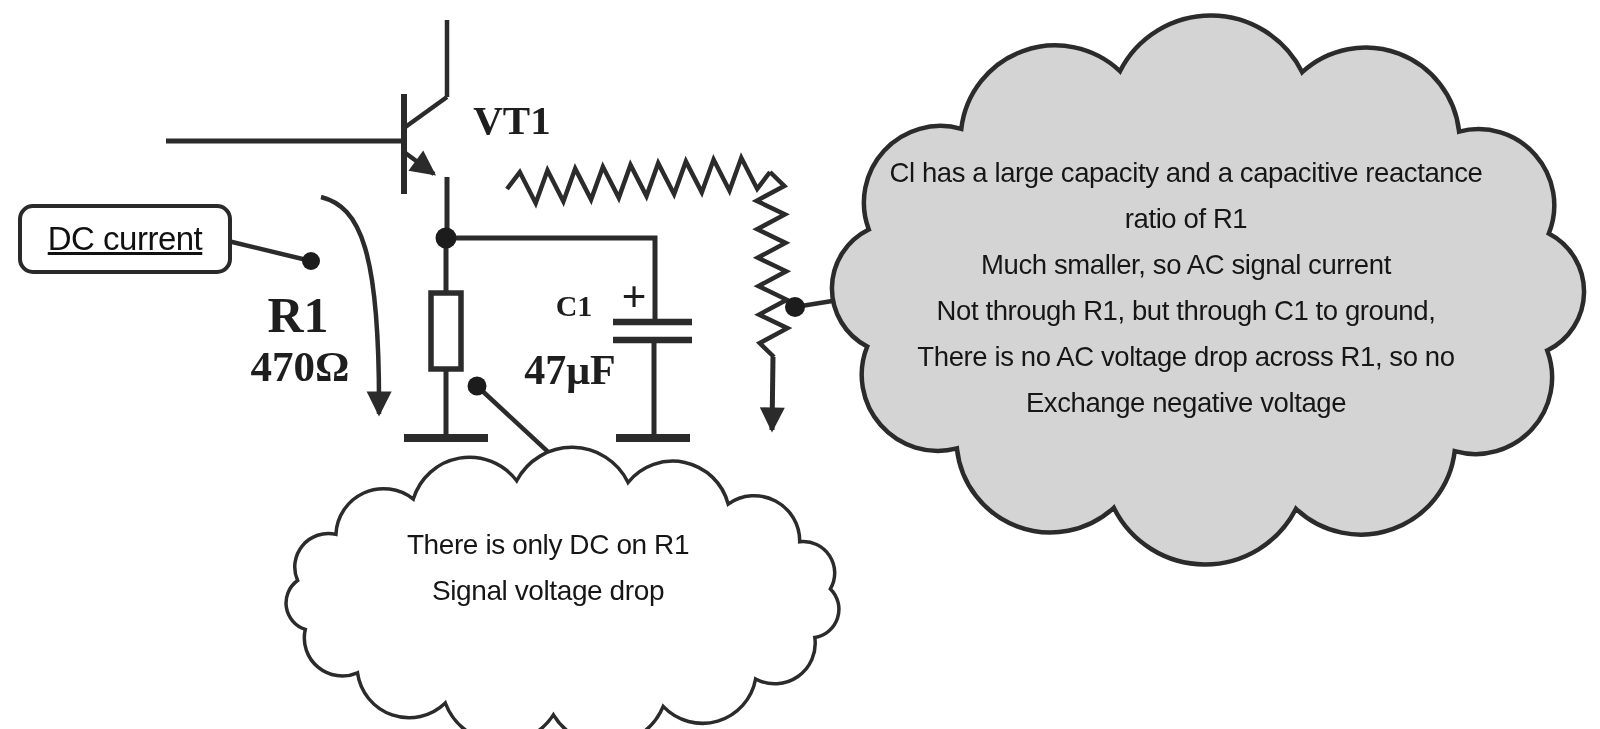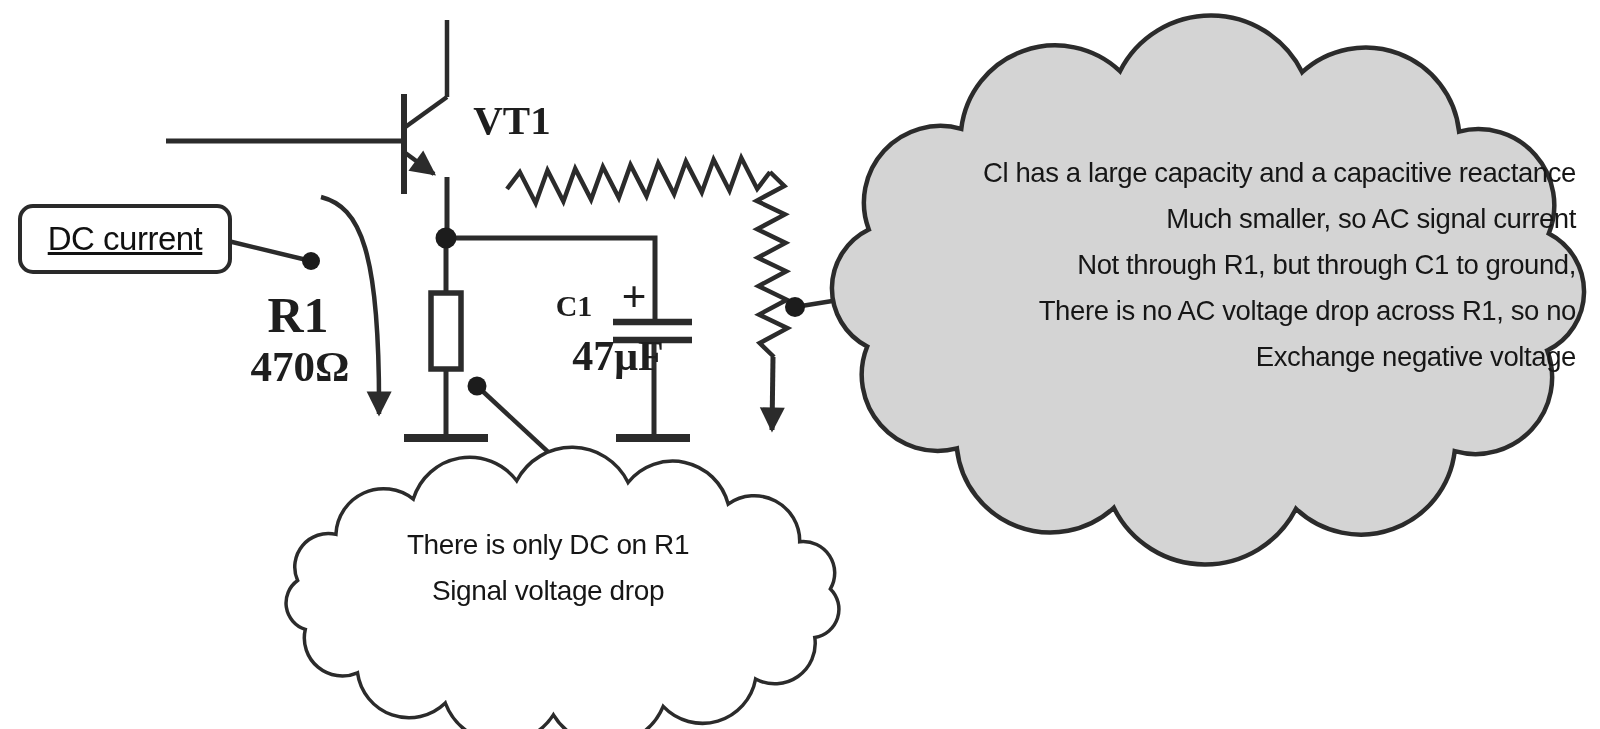--- a/index.html
+++ b/index.html
@@ -8,21 +8,21 @@
   .stage svg{position:absolute;left:0;top:0;}
   .lbl{position:absolute;transform:translate(-50%,-50%);white-space:nowrap;color:#1e1e1e;}
   .serif{font-family:"Liberation Serif","DejaVu Serif",serif;font-weight:700;}
   .dc-box{position:absolute;left:18px;top:204px;width:206px;height:62px;
           background:#ffffff;border:4px solid #2a2a2a;border-radius:15px;
           display:flex;align-items:center;justify-content:center;
           font-size:33px;font-weight:500;color:#111;letter-spacing:-0.5px;text-decoration:underline;}
   .cloud-text{position:absolute;transform:translateX(-50%);text-align:center;
               color:#161616;letter-spacing:-0.4px;}
   .cloud-text.bottom{left:548px;top:522px;font-size:28px;line-height:46px;width:560px;}
-  .cloud-text.right{left:1186px;top:150px;font-size:27.5px;line-height:46px;width:780px;text-align:right;}
+  .cloud-text.right{left:1186px;top:150px;font-size:27.5px;line-height:46px;width:780px;}
 </style>
 </head>
 <body>
 
 <div class="stage">
 
   <svg width="1600" height="729" viewBox="0 0 1600 729">
     <defs>
       <marker id="arw" viewBox="0 0 12 12" refX="10" refY="6" markerWidth="30" markerHeight="30" orient="auto" markerUnits="userSpaceOnUse">
         <path d="M1,1 L11,6 L1,11 Z" fill="#2b2b2b"></path>
@@ -77,28 +77,29 @@
       <circle cx="795" cy="307" r="10"></circle>
     </g>
   </svg>
 
   <div class="dc-box">DC current</div>
 
   <div class="lbl serif" style="left:512px;top:120px;font-size:41px;">VT1</div>
   <div class="lbl serif" style="left:298px;top:315px;font-size:50px;">R1</div>
   <div class="lbl serif" style="left:300px;top:366px;font-size:43px;">470Ω</div>
   <div class="lbl serif" style="left:574px;top:306px;font-size:30px;">C1</div>
-  <div class="lbl serif" style="left:570px;top:356px;font-size:42px;margin-left:48px;">47μF</div>
+  <div class="lbl serif" style="left:570px;top:370px;font-size:42px;">47μF</div>
   <div class="lbl serif" style="left:634px;top:296px;font-size:44px;font-weight:600;">+</div>
 
   <div class="cloud-text bottom">
     <div>There is only DC on R1</div>
     <div>Signal voltage drop</div>
   </div>
 
   <div class="cloud-text right">
     <div>Cl has a large capacity and a capacitive reactance</div>
+    <div>ratio of R1</div>
     <div>Much smaller, so AC signal current</div>
     <div>Not through R1, but through C1 to ground,</div>
     <div>There is no AC voltage drop across R1, so no</div>
     <div>Exchange negative voltage</div>
   </div>
 </div>
 
 </body></html>

